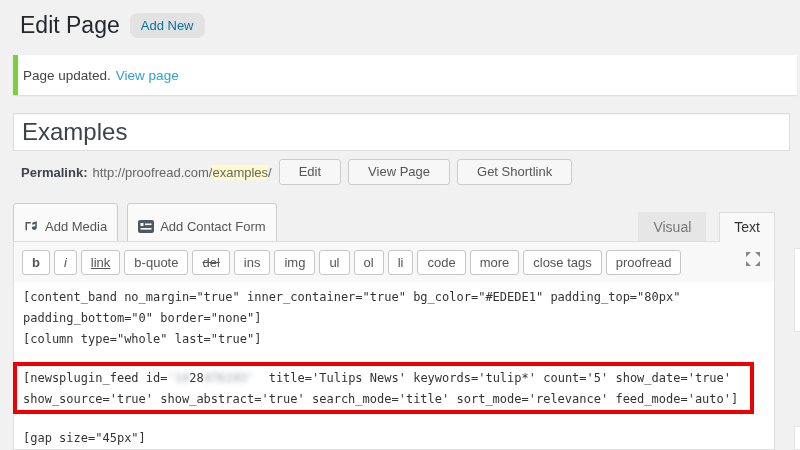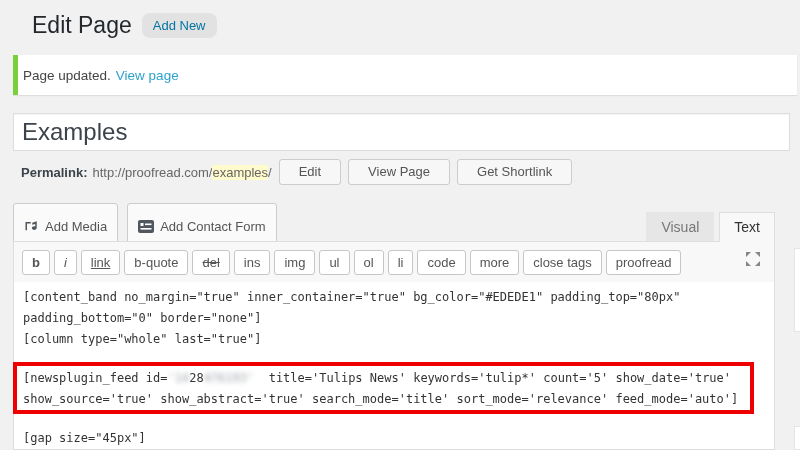--- a/index.html
+++ b/index.html
@@ -7,21 +7,21 @@
   body {
     position:relative;
     background:#f1f1f1;
     font-family:"Liberation Sans", sans-serif;
     overflow:hidden;
     color:#444;
   }
 
   
   .page-header {
-    position:absolute; left:32px; top:11px;
+    position:absolute; left:20px; top:11px;
     display:flex; align-items:center; gap:10px;
   }
   .page-header h1 {
     font-size:23px; font-weight:400; color:#23282d; line-height:29px;
   }
   .add-new-btn {
     display:inline-block; background:#e2e2e2; color:#0074a2;
     font-size:13px; padding:5px 11px; border-radius:8px;
     border:none; cursor:pointer; line-height:normal;
   }
@@ -68,21 +68,21 @@
     display:flex; align-items:center; gap:6px;
     background:#fafafa; border:1px solid #ccc; border-radius:3px;
     color:#555; font-size:13px; padding:15px 10px; cursor:pointer;
     font-family:"Liberation Sans", sans-serif;
   }
   .media-btn svg { display:block; }
 
   
   .editor-tabs {
     position:absolute; top:212px; right:25px;
-    display:flex; gap:5px; z-index:3;
+    display:flex; gap:13px; z-index:3;
   }
   .switch-tab {
     font-size:14px; padding:5px 14px 6px; height:29px;
     border:1px solid transparent; border-bottom:none; cursor:pointer;
     font-family:"Liberation Sans", sans-serif;
   }
   .switch-tab.inactive { background:#e6e6e6; color:#777; }
   .switch-tab.active {
     background:#f8f8f8; color:#333; border-color:#dedede;
     height:30px; position:relative; top:0;

